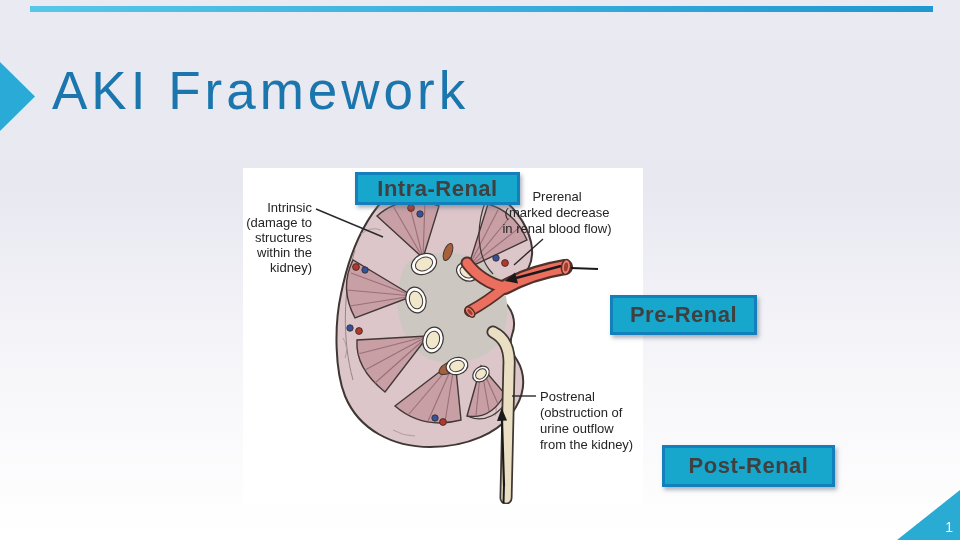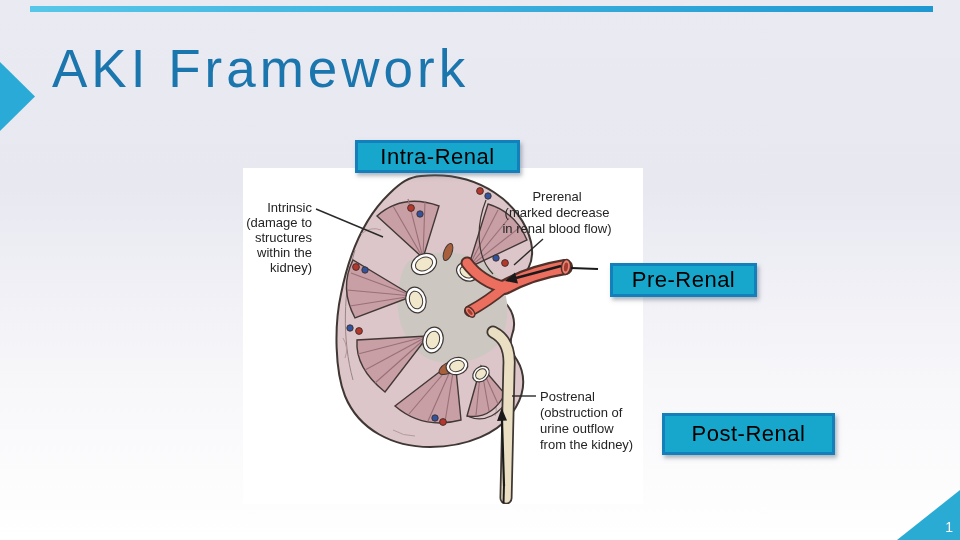--- a/index.html
+++ b/index.html
@@ -3,31 +3,31 @@
 <meta charset="utf-8">
 <style>
   html,body{margin:0;padding:0;}
   .slide{position:relative;width:960px;height:540px;overflow:hidden;
     background:linear-gradient(180deg,#eaeaf3 0%,#e8e8f1 35%,#f7f7fa 70%,#ffffff 100%);
     font-family:"Liberation Sans",sans-serif;}
   .top-bar{position:absolute;left:30px;top:6px;width:903px;height:6px;
     background:linear-gradient(90deg,#57c7e9,#1f98d1);}
   .chevron{position:absolute;left:0;top:62px;width:35px;height:69px;background:#2aaad6;
     clip-path:polygon(0 0,100% 50%,0 100%);}
-  .title{position:absolute;left:52px;top:38px;margin:0;font-size:53px;font-weight:400;
+  .title{position:absolute;left:52px;top:60px;margin:0;font-size:53px;font-weight:400;
     color:#1b76ae;letter-spacing:4px;white-space:nowrap;}
   .panel{position:absolute;left:243px;top:168px;width:400px;height:336px;background:#ffffff;}
   .panel svg{display:block;}
   .dlabel{font-size:13px;fill:#242424;font-family:"Liberation Sans",sans-serif;}
   .tag{position:absolute;display:flex;align-items:center;justify-content:center;
-    background:#18a7cc;border:3px solid #1480bb;color:#000000;font-weight:normal;
+    background:#18a7cc;border:3px solid #1480bb;color:#404040;font-weight:bold;
     font-size:22px;box-sizing:border-box;box-shadow:2px 3px 4px rgba(100,110,125,.5);
-    letter-spacing:.5px;}
+    letter-spacing:.5px;margin-top:32px;}
   .tag-intra{left:355px;top:140px;width:165px;height:33px;}
-  .tag-pre{left:610px;top:263px;width:147px;height:34px;}
+  .tag-pre{left:610px;top:263px;width:147px;height:40px;}
   .tag-post{left:662px;top:413px;width:173px;height:42px;}
   .corner{position:absolute;right:0;bottom:0;width:63px;height:50px;background:#29abd4;
     clip-path:polygon(100% 0,100% 100%,0 100%);}
   .pageno{position:absolute;right:7px;bottom:5px;color:#ffffff;font-size:14px;}
 </style>
 </head>
 <body>
 
 <div class="slide">
 

